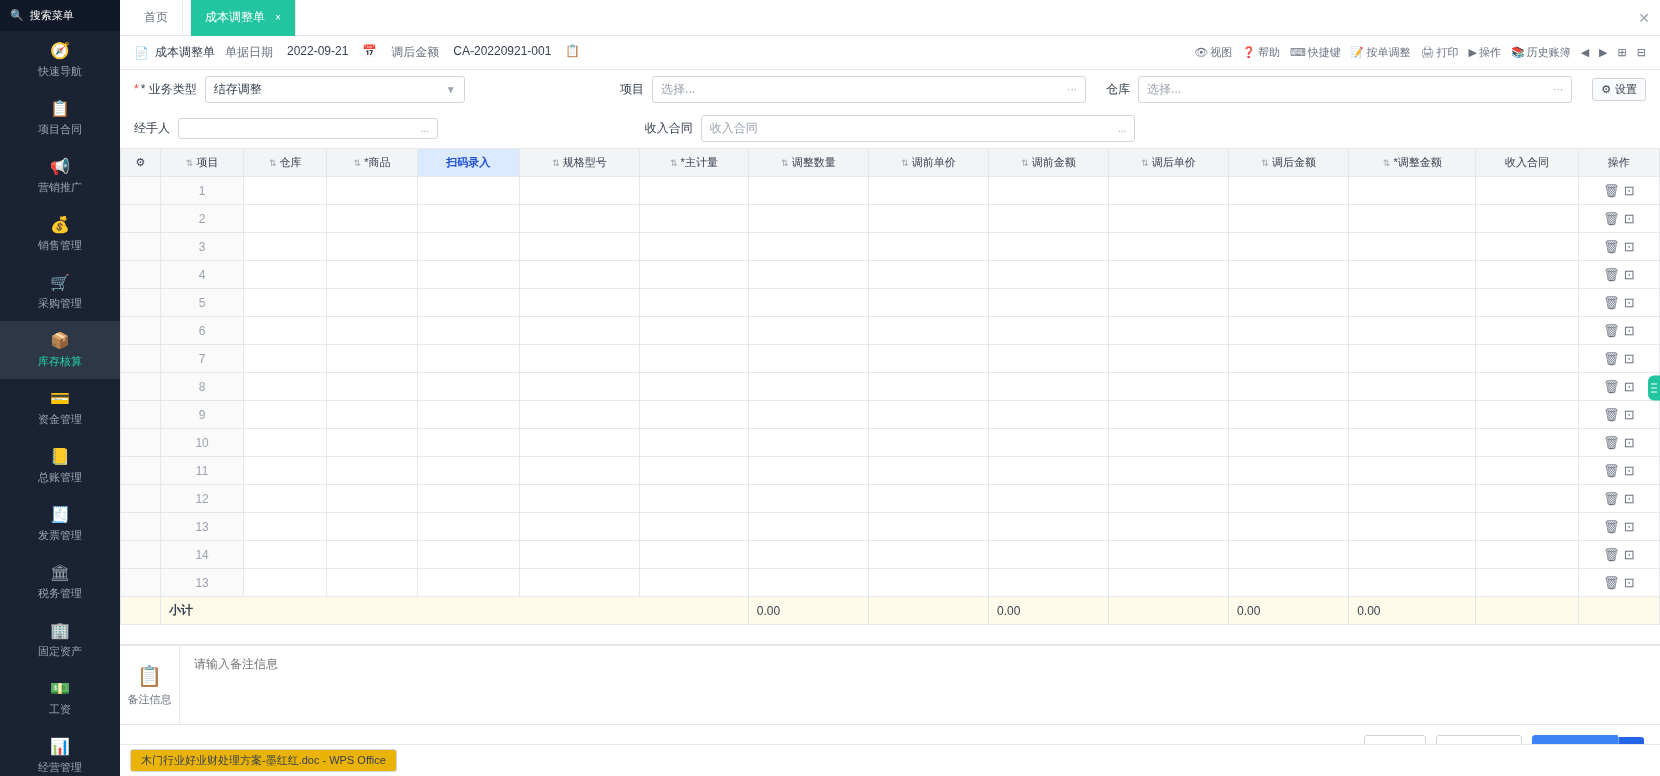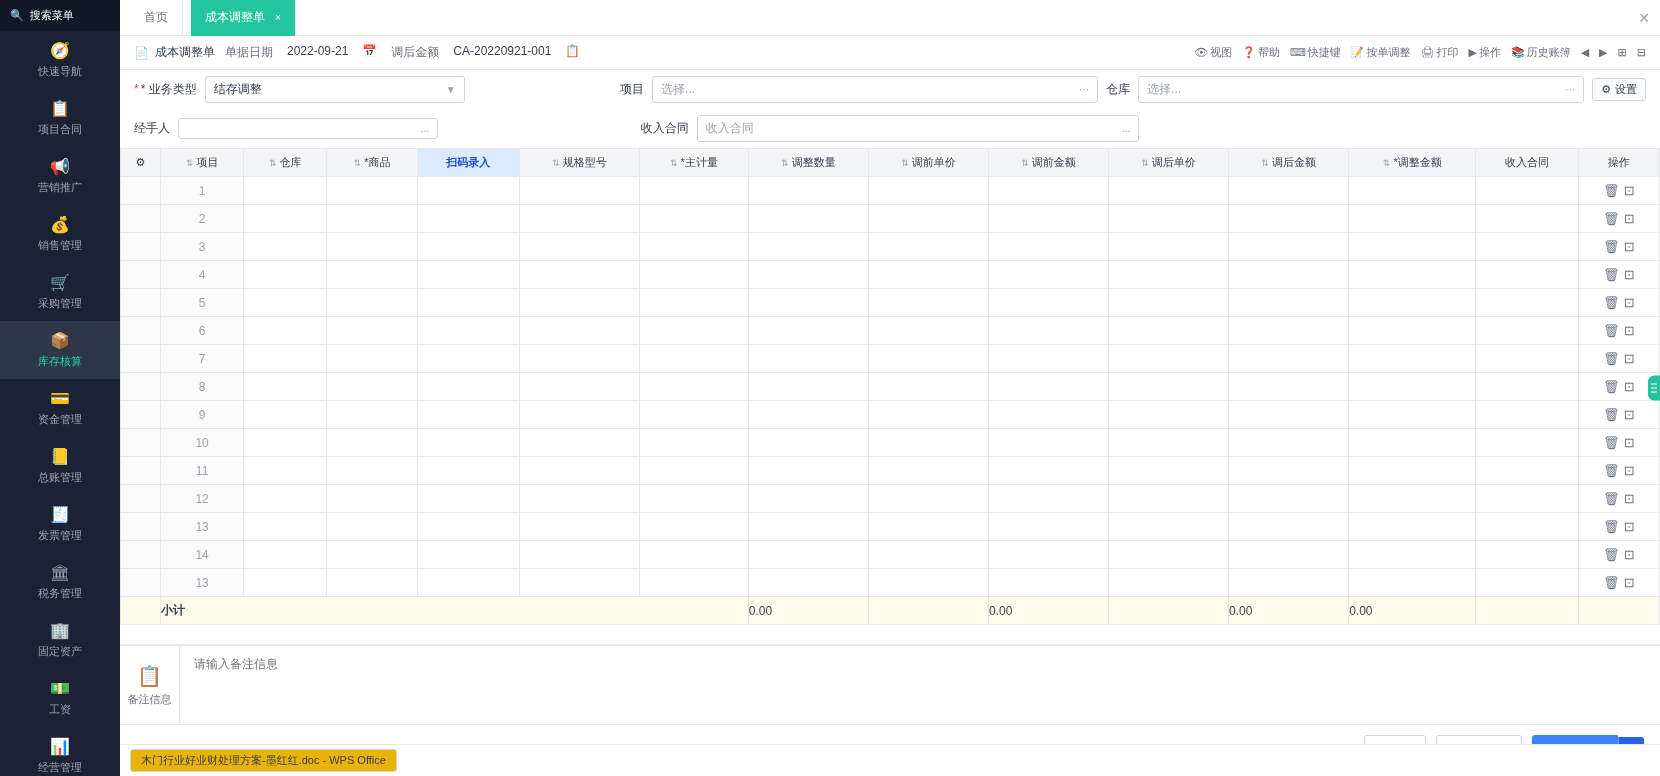--- a/index.html
+++ b/index.html
@@ -26,21 +26,21 @@
     
     .form-area { background: #fff; flex: 1; display: flex; flex-direction: column; overflow: hidden; }
     .form-header { padding: 8px 14px; display: flex; align-items: center; gap: 10px; border-bottom: 1px solid #e5e7eb; flex-shrink: 0; }
     .form-header-title { display: flex; align-items: center; gap: 6px; font-size: 12px; color: #374151; font-weight: 500; }
     .form-meta { display: flex; align-items: flex-start; gap: 14px; font-size: 12px; color: #374151; }
     .form-meta .label { color: #6b7280; }
     .form-actions { margin-left: auto; display: flex; align-items: center; gap: 10px; font-size: 11px; color: #6b7280; }
     .form-actions span { cursor: pointer; display: flex; align-items: center; gap: 2px; }
 
     
-    .field-row { display: flex; align-items: center; padding: 6px 14px; gap: 8px; flex-shrink: 0; }
+    .field-row { display: flex; align-items: center; padding: 6px 14px; gap: 20px; flex-shrink: 0; }
     .field-group { display: flex; align-items: center; gap: 8px; flex: 1; }
     .field-label { color: #374151; font-size: 12px; white-space: nowrap; }
     .field-label.required::before { content: '*'; color: #ef4444; margin-right: 2px; }
     .field-input { flex: 1; border: 1px solid #d1d5db; border-radius: 3px; padding: 4px 8px; font-size: 12px; color: #374151; min-width: 0; display: flex; align-items: center; justify-content: space-between; cursor: pointer; }
     .field-input .placeholder { color: #9ca3af; }
     .field-input .dots { color: #9ca3af; font-size: 10px; }
     .field-value { color: #374151; }
     .field-dropdown-arrow { color: #9ca3af; font-size: 10px; }
     .settings-btn { background: #f9fafb; border: 1px solid #d1d5db; border-radius: 3px; padding: 3px 8px; font-size: 11px; cursor: pointer; color: #374151; display: flex; align-items: center; gap: 4px; }
 
@@ -51,21 +51,21 @@
     thead th { padding: 6px 8px; text-align: center; font-weight: 500; color: #374151; border: 1px solid #e5e7eb; white-space: nowrap; font-size: 11px; position: relative; }
     thead th .sort-icon { color: #9ca3af; font-size: 9px; }
     tbody tr { border-bottom: 1px solid #f0f0f0; }
     tbody td { padding: 5px 8px; border: 1px solid #e5e7eb; height: 28px; text-align: center; color: #374151; }
     tbody td.row-num { color: #9ca3af; background: #fafafa; }
     .action-cell { display: flex; align-items: center; justify-content: center; gap: 4px; }
     .action-btn { cursor: pointer; color: #6b7280; font-size: 13px; }
     .settings-col { background: #f3f4f6; }
 
     
-    .summary-row td { background: #fffbeb; font-weight: 500; color: #374151; border: 1px solid #e5e7eb; padding: 5px 0; }
+    .summary-row td { background: #fffbeb; font-weight: 500; color: #374151; border: 1px solid #e5e7eb; padding: 5px 8px; }
 
     
     .notes-area { display: flex; align-items: stretch; border-top: 2px solid #e5e7eb; flex-shrink: 0; min-height: 80px; }
     .notes-icon { width: 60px; display: flex; flex-direction: column; align-items: center; justify-content: center; gap: 4px; color: #6b7280; font-size: 11px; border-right: 1px solid #e5e7eb; padding: 10px 5px; }
     .notes-icon .icon { font-size: 20px; color: #374151; }
     .notes-input { flex: 1; border: none; outline: none; padding: 10px 14px; font-size: 12px; color: #9ca3af; resize: none; font-family: inherit; }
 
     
     .bottom-bar { display: flex; align-items: center; justify-content: flex-end; gap: 10px; padding: 10px 16px; background: #fff; border-top: 1px solid #e5e7eb; flex-shrink: 0; }
     .btn { padding: 6px 18px; border-radius: 3px; border: 1px solid #d1d5db; font-size: 12px; cursor: pointer; font-family: inherit; }

